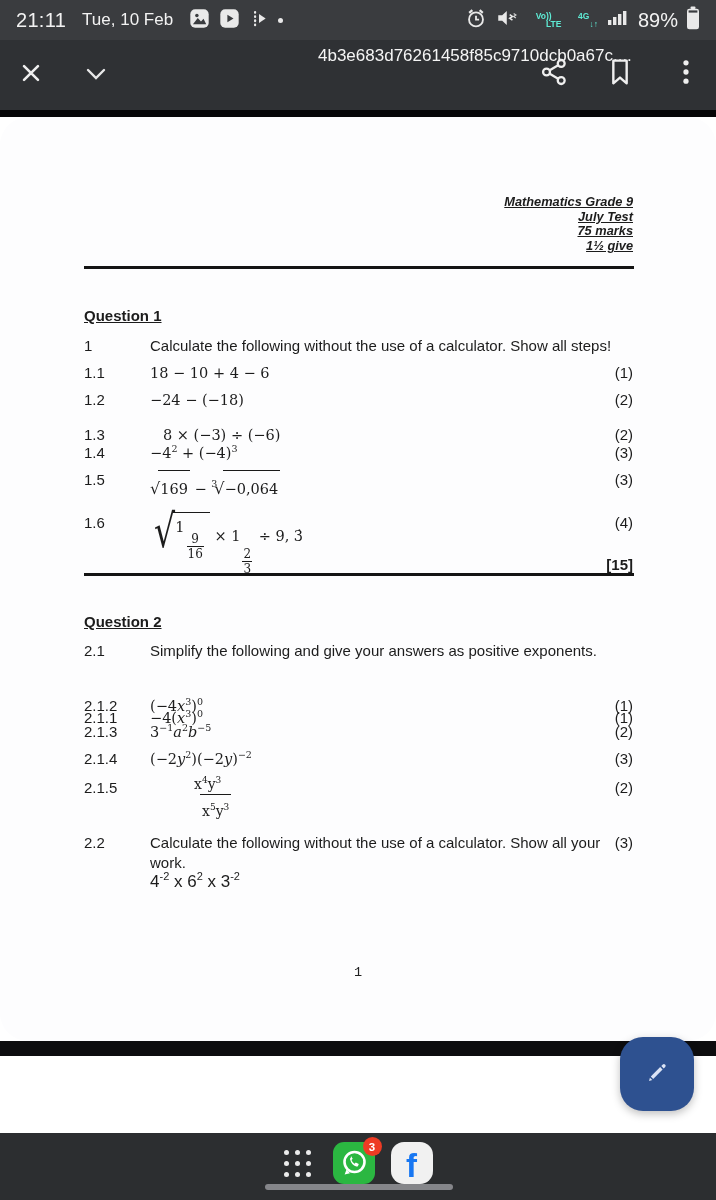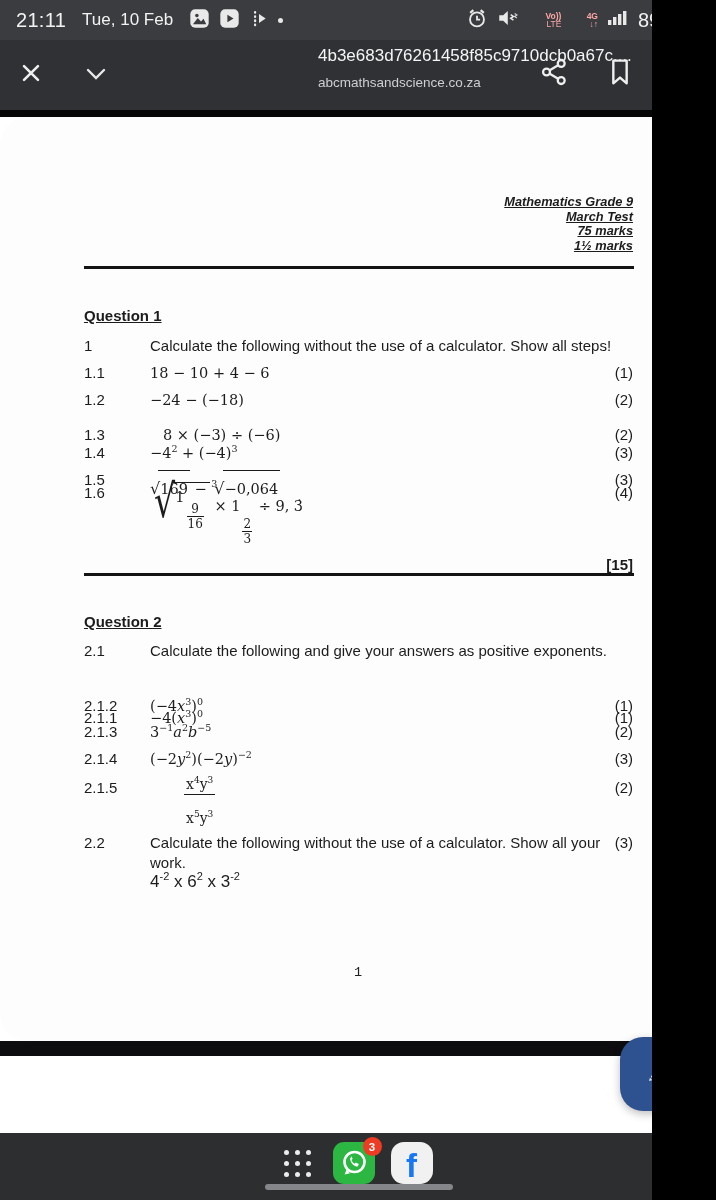--- a/index.html
+++ b/index.html
@@ -1,29 +1,29 @@
 <!DOCTYPE html>
 <html><head>
 <meta charset="utf-8">
 <style>
   * { margin:0; padding:0; box-sizing:border-box; }
   html,body { width:716px; background:#000; }
   body { font-family:"Liberation Sans", sans-serif; }
-  #screen { position:relative; width:652px; height:1200px; overflow:hidden; background:#fff; }
+  #screen { position:relative; width:716px; height:1200px; overflow:hidden; background:#fff; }
 
   
   .statusbar { position:absolute; top:0; left:0; width:716px; height:40px;
     background:#3a3c3f; color:#f2f2f2; display:flex; align-items:center; padding:0 16px; }
   .sb-time { font-size:20px; letter-spacing:.3px; }
   .sb-date { font-size:17px; margin-left:16px; }
   .sb-noti { display:flex; align-items:center; gap:9px; margin-left:16px; }
   .sb-right { margin-left:auto; display:flex; align-items:center; gap:8px; }
-  .sb-stack { display:flex; flex-direction:column; align-items:flex-end; line-height:1; color:#fca5a5; }
+  .sb-stack { display:flex; flex-direction:column; align-items:center; line-height:1; color:#5eead4; }
   .sb-stack .t1 { font-size:8.5px; font-weight:bold; }
-  .sb-stack .t2 { font-size:8.5px; font-weight:normal;margin-left:20px; }
+  .sb-stack .t2 { font-size:8.5px; font-weight:bold;margin-left:20px; }
   .sb-batt-pct { font-size:20px; }
   .dot-icon { width:5px; height:5px; border-radius:50%; background:#e9e9e9; }
 
   
   .header { position:absolute; top:40px; left:0; width:716px; height:70px; background:#2f3134; }
   .hdr-btn { position:absolute; background:none; border:none; cursor:pointer; }
   .hdr-title-block { position:absolute; left:318px; top:6px; color:#fff; }
   .hdr-title { font-size:17px; color:#f5f5f5; white-space:nowrap; }
   .hdr-domain { font-size:13.5px; color:#cfcfd1; margin-top:9px; }
   .hdr-sep { position:absolute; top:110px; left:0; width:716px; height:7px; background:#060607; }
@@ -55,21 +55,21 @@
     font-size:12px; line-height:1.2; vertical-align:-11px; margin:0 2px; }
   .frac .den { border-top:1.2px solid #1a1a1a; padding:0 1px; }
   .frac .nu { padding:0 1px; }
   .bigroot { display:inline-flex; align-items:stretch; }
   .bigroot .rad2 { font-size:46px; line-height:44px; font-weight:200; transform:scaleX(.72); margin-right:-7px; }
   .bigroot .ol2 { display:inline-block; border-top:1.6px solid #1a1a1a; padding:4px 4px 0 3px; margin-top:3px; }
   .mixop { vertical-align:6px; }
   .row16 .expr, .row215 .expr { position:relative; top:-4px; }
   .frac2 { display:inline-flex; flex-direction:column; text-align:center;
     font-size:14px; line-height:1.25; }
-  .frac2 .den { border-top:1.3px solid #1a1a1a; padding:15px 2px; }
+  .frac2 .den { border-top:1.3px solid #1a1a1a; padding:8px 2px;margin-left:16px; }
   .frac2 sup { font-size:9px; }
   .expr22 { position:absolute; left:150px; font-size:17px; }
   .expr22 sup { font-size:11px; }
 
   
   .black-bar { position:absolute; top:1041px; left:0; width:716px; height:15px; background:#0d0d0f; }
   .white-strip { position:absolute; top:1056px; left:0; width:716px; height:77px; background:#fff; }
   .fab { position:absolute; left:620px; top:1037px; width:74px; height:74px; border-radius:23px;
     background:#2e5190; border:none; display:flex; align-items:center; justify-content:center;
     box-shadow:0 3px 8px rgba(0,0,0,.25); cursor:pointer; z-index:5; }
@@ -176,21 +176,20 @@
           <path d="M7.5 7.5 L20.5 20.5 M20.5 7.5 L7.5 20.5"></path>
         </svg>
     </button>
     <button class="hdr-btn" style="left:80px; top:20px;">
       <svg width="32" height="28" viewBox="0 0 32 28" fill="none" stroke="#e8e8e8" stroke-width="2.4" stroke-linecap="round">
           <path d="M8 10 L16 18 L24 10"></path>
         </svg>
     </button>
     <div class="hdr-title-block">
       <div class="hdr-title">4b3e683d76261458f85c9710dcb0a67c....</div>
-      <div class="hdr-domain">abcmathsandscience.co.za</div>
     </div>
     <button class="hdr-btn" style="left:538px; top:16px;">
       <svg width="32" height="32" viewBox="0 0 24 24" fill="none" stroke="#efefef" stroke-width="1.7">
           <circle cx="17.4" cy="5.6" r="2.6"></circle>
           <circle cx="6.4" cy="12" r="2.6"></circle>
           <circle cx="17.4" cy="18.4" r="2.6"></circle>
           <path d="M8.8 10.7 L15.1 6.9 M8.8 13.3 L15.1 17.1"></path>
         </svg>
     </button>
     <button class="hdr-btn" style="left:604px; top:16px;">
@@ -205,23 +204,23 @@
           <circle cx="12" cy="22" r="2.3"></circle>
         </svg>
     </button>
   </div>
   <div class="hdr-sep"></div>
 
   <div class="page">
 
     <div class="doc-heading">
       <div>Mathematics Grade 9</div>
-      <div>March Test</div>
+      <div>July Test</div>
       <div>75 marks</div>
-      <div>1½ marks</div>
+      <div>1½ give</div>
     </div>
     <div class="rule" style="top:149px;"></div>
 
     <div class="q-title" style="top:190px;">Question 1</div>
     <div class="row" style="top:219px;">
       <span class="num">1</span>
       <span class="expr">Calculate the following without the use of a calculator. Show all steps!</span>
     </div>
     <div class="row" style="top:246px;">
       <span class="num">1.1</span>
@@ -241,41 +240,41 @@
     <div class="row" style="top:326px;">
       <span class="num">1.4</span>
       <span class="expr serif">−4<sup>2</sup> + (−4)<sup>3</sup></span>
       <span class="mark">(3)</span>
     </div>
     <div class="row" style="top:353px;">
       <span class="num">1.5</span>
       <span class="expr serif"><span class="sq"><span class="rad">√</span><span class="ol">169</span></span> − <span class="sq"><sup class="ri">3</sup><span class="rad">√</span><span class="ol">−0,064</span></span></span>
       <span class="mark">(3)</span>
     </div>
-    <div class="row row16" style="top:366px;">
+    <div class="row row16" style="top:396px;">
       <span class="num">1.6</span>
       <span class="expr serif"><span class="bigroot">
             <span class="rad2">√</span>
             <span class="ol2">1<span class="frac">
                 <span class="nu">9</span>
                 <span class="den">16</span>
               </span></span>
           </span><span class="mixop"> × 1</span><span class="frac">
             <span class="nu">2</span>
             <span class="den">3</span>
           </span><span class="mixop"> ÷ 9, 3̇</span></span>
       <span class="mark">(4)</span>
     </div>
     <div class="total" style="top:439px;">[15]</div>
     <div class="rule" style="top:456px;"></div>
 
     <div class="q-title" style="top:496px;">Question 2</div>
     <div class="row" style="top:524px;">
       <span class="num">2.1</span>
-      <span class="expr">Calculate the following and give your answers as positive exponents.</span>
+      <span class="expr">Simplify the following and give your answers as positive exponents.</span>
     </div>
     <div class="row" style="top:551px;margin-top:40px;">
       <span class="num">2.1.1</span>
       <span class="expr serif">−4(<i>x</i><sup>3</sup>)<sup>0</sup></span>
       <span class="mark">(1)</span>
     </div>
     <div class="row" style="top:579px;">
       <span class="num">2.1.2</span>
       <span class="expr serif">(−4<i>x</i><sup>3</sup>)<sup>0</sup></span>
       <span class="mark">(1)</span>

